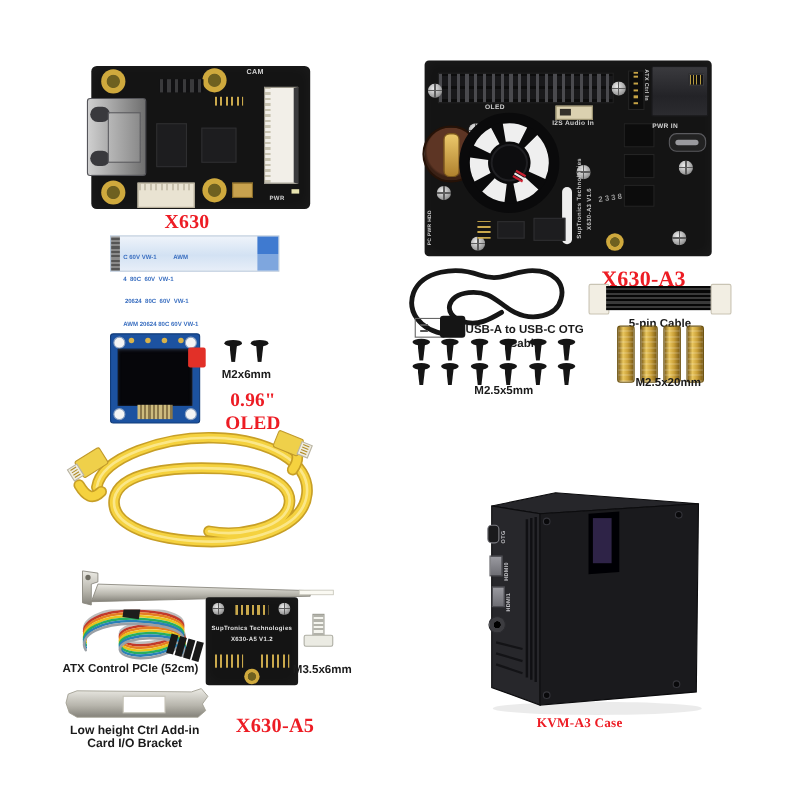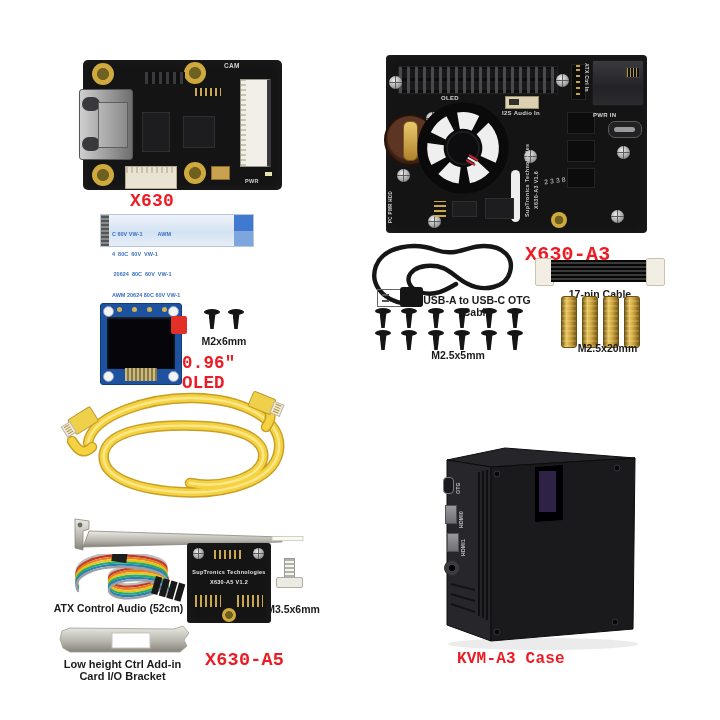--- a/index.html
+++ b/index.html
@@ -1,20 +1,20 @@
 <!DOCTYPE html>
 <html style="--label-red: #ed1c24; --label-black: #1b1b1b;"><head>
 <meta charset="utf-8">
 <style>
   html,body{margin:0;padding:0;background:#fff;}
   #stage{position:relative;width:720px;height:720px;background:#ffffff;overflow:hidden;
          font-family:"Liberation Sans",sans-serif;}
   .abs{position:absolute;}
-  .lbl-red{position:absolute;color:var(--label-red,#ed1c24);font-weight:bold;
-           font-family:Liberation Mono, monospace;letter-spacing:.2px;}
+  .lbl-red{position:absolute;color:var(--label-red,#ed1c24);font-weight:bold;text-align:center;
+           font-family:Liberation Serif, serif;letter-spacing:.2px;}
   .lbl-blk{position:absolute;color:var(--label-black,#1b1b1b);font-weight:bold;text-align:center;
            font-size:10.5px;font-family:"Liberation Sans",sans-serif;}
   .btext{position:absolute;color:#d2d2d2;font-weight:bold;font-size:6px;letter-spacing:.3px;}
   .vtext{writing-mode:vertical-rl;}
   .vtext-up{writing-mode:vertical-rl;transform:rotate(180deg);}
   .pcb{position:absolute;background:#141414;border-radius:5px;box-shadow:inset 0 0 14px rgba(255,255,255,.04);}
   .ghole{position:absolute;border-radius:50%;
          background:radial-gradient(circle,#6e6020 0 36%,#cfa93d 41% 76%,#8a701f 80%);}
   .sscrew{position:absolute;border-radius:50%;
      background:linear-gradient(0deg,transparent 45%,#5c5c5c 45% 55%,transparent 55%),
@@ -147,21 +147,21 @@
   </svg>
   <div class="abs" style="left:377px;top:289px;width:25px;height:16px;background:linear-gradient(180deg,#dcdcdc,#8f8f8f);border:1px solid #666;background-image:linear-gradient(180deg,transparent 28%,#555 28% 40%,transparent 40% 62%,#555 62% 74%,transparent 74%);background-size:7px 100%;background-repeat:no-repeat;background-position:4px 0;"></div>
   <div class="abs" style="left:400px;top:287px;width:23px;height:20px;border-radius:3px;background:#151515;"></div>
   <div class="lbl-blk" style="left:412px;top:294px;width:130px;">USB-A to USB-C OTG Cable</div>
 
   <div class="abs" style="left:535px;top:256px;width:128px;height:30px;">
     <div class="abs" style="left:0;top:2px;width:17px;height:26px;background:#f2eee3;border:1px solid #c9c4b4;border-radius:2px;"></div>
     <div class="abs" style="left:16px;top:4px;width:96px;height:22px;background:repeating-linear-gradient(0deg,#070707 0 2px,#3a3a3a 2px 4px);"></div>
     <div class="abs" style="left:111px;top:2px;width:17px;height:26px;background:#f2eee3;border:1px solid #c9c4b4;border-radius:2px;"></div>
   </div>
-  <div class="lbl-blk" style="left:550px;top:288px;width:100px;">17-pin Cable</div>
+  <div class="lbl-blk" style="left:550px;top:288px;width:100px;">5-pin Cable</div>
 
   <div class="screwB" style="left:374px;top:308px;"></div>
   <div class="screwB" style="left:400px;top:308px;"></div>
   <div class="screwB" style="left:427px;top:308px;"></div>
   <div class="screwB" style="left:453px;top:308px;"></div>
   <div class="screwB" style="left:480px;top:308px;"></div>
   <div class="screwB" style="left:506px;top:308px;"></div>
   <div class="screwB" style="left:374px;top:330px;"></div>
   <div class="screwB" style="left:400px;top:330px;"></div>
   <div class="screwB" style="left:427px;top:330px;"></div>
@@ -251,21 +251,21 @@
       <path d="M12,30 C4,16 28,5 58,6 C88,7 106,14 99,24 C90,37 52,42 44,32 C38,23 60,17 82,20 C98,22 106,29 100,35" stroke="#9aa0a6" transform="translate(0,7)"></path>
     </g>
     <rect x="46" y="-2" width="15" height="10" fill="#1d1d1d" transform="rotate(8 53 3)"></rect>
     <g transform="translate(90,22) rotate(16)">
       <rect x="0" y="0" width="6.5" height="18" fill="#181818"></rect>
       <rect x="8" y="0" width="6.5" height="18" fill="#181818"></rect>
       <rect x="16" y="0" width="6.5" height="18" fill="#181818"></rect>
       <rect x="24" y="0" width="6.5" height="18" fill="#181818"></rect>
     </g>
   </svg>
-  <div class="lbl-blk" style="left:46px;top:602px;width:145px;">ATX Control Audio (52cm)</div>
+  <div class="lbl-blk" style="left:46px;top:602px;width:145px;">ATX Control PCIe (52cm)</div>
 
   <div class="abs" style="left:276px;top:558px;width:26px;height:34px;">
     <div class="abs" style="left:8px;top:0;width:9px;height:20px;background:repeating-linear-gradient(0deg,#f4f4ee 0 2px,#b2b2aa 2px 4px);border:1px solid #9a9a90;"></div>
     <div class="abs" style="left:0;top:19px;width:25px;height:9px;background:#ebebE3;border:1px solid #aeaea4;border-radius:2px;"></div>
   </div>
   <div class="lbl-blk" style="left:253px;top:603px;width:80px;">M3.5x6mm</div>
 
   <svg class="abs" style="left:56px;top:624px;" width="136" height="34" viewBox="0 0 136 34">
     <path d="M6,7 L14,4 L118,5 L127,2 L133,9 L128,16 L131,22 L124,28 L14,28 L7,24 L4,15 Z" fill="url(#met)" stroke="#a09e92" stroke-width=".8"></path>
     <rect x="56" y="9" width="38" height="15" fill="#ffffff" stroke="#c6c4b8"></rect>
@@ -288,15 +288,15 @@
     <circle cx="182" cy="178" r="3" fill="#09090b" stroke="#34343a" stroke-width="1"></circle>
     <circle cx="64" cy="188" r="3" fill="#09090b" stroke="#34343a" stroke-width="1"></circle>
   </svg>
   <div class="abs" style="left:443px;top:477px;width:9px;height:15px;border:1px solid #7a7a80;border-radius:4px;background:#1a1a1c;"></div>
   <div class="btext vtext-up" style="left:455px;top:474px;height:20px;font-size:5px;color:#c2c2c6;">OTG</div>
   <div class="abs" style="left:445px;top:505px;width:10px;height:17px;background:linear-gradient(180deg,#9a9aa0,#6e6e74);border:1px solid #505056;"></div>
   <div class="btext vtext-up" style="left:458px;top:500px;height:28px;font-size:5px;color:#c2c2c6;">HDMI0</div>
   <div class="abs" style="left:447px;top:533px;width:10px;height:17px;background:linear-gradient(180deg,#9a9aa0,#6e6e74);border:1px solid #505056;"></div>
   <div class="btext vtext-up" style="left:460px;top:528px;height:28px;font-size:5px;color:#c2c2c6;">HDMI1</div>
   <div class="abs" style="left:444px;top:560px;width:14px;height:14px;border-radius:50%;background:radial-gradient(circle,#000 0 30%,#3c3c40 34% 70%,#1a1a1c 74%);border:1px solid #2c2c30;"></div>
-  <div class="lbl-red" style="left:457px;top:650px;width:140px;font-size:16px;">KVM-A3 Case</div>
+  <div class="lbl-red" style="left:457px;top:650px;width:140px;font-size:12px;">KVM-A3 Case</div>
 
 </div>
 
 </body></html>

